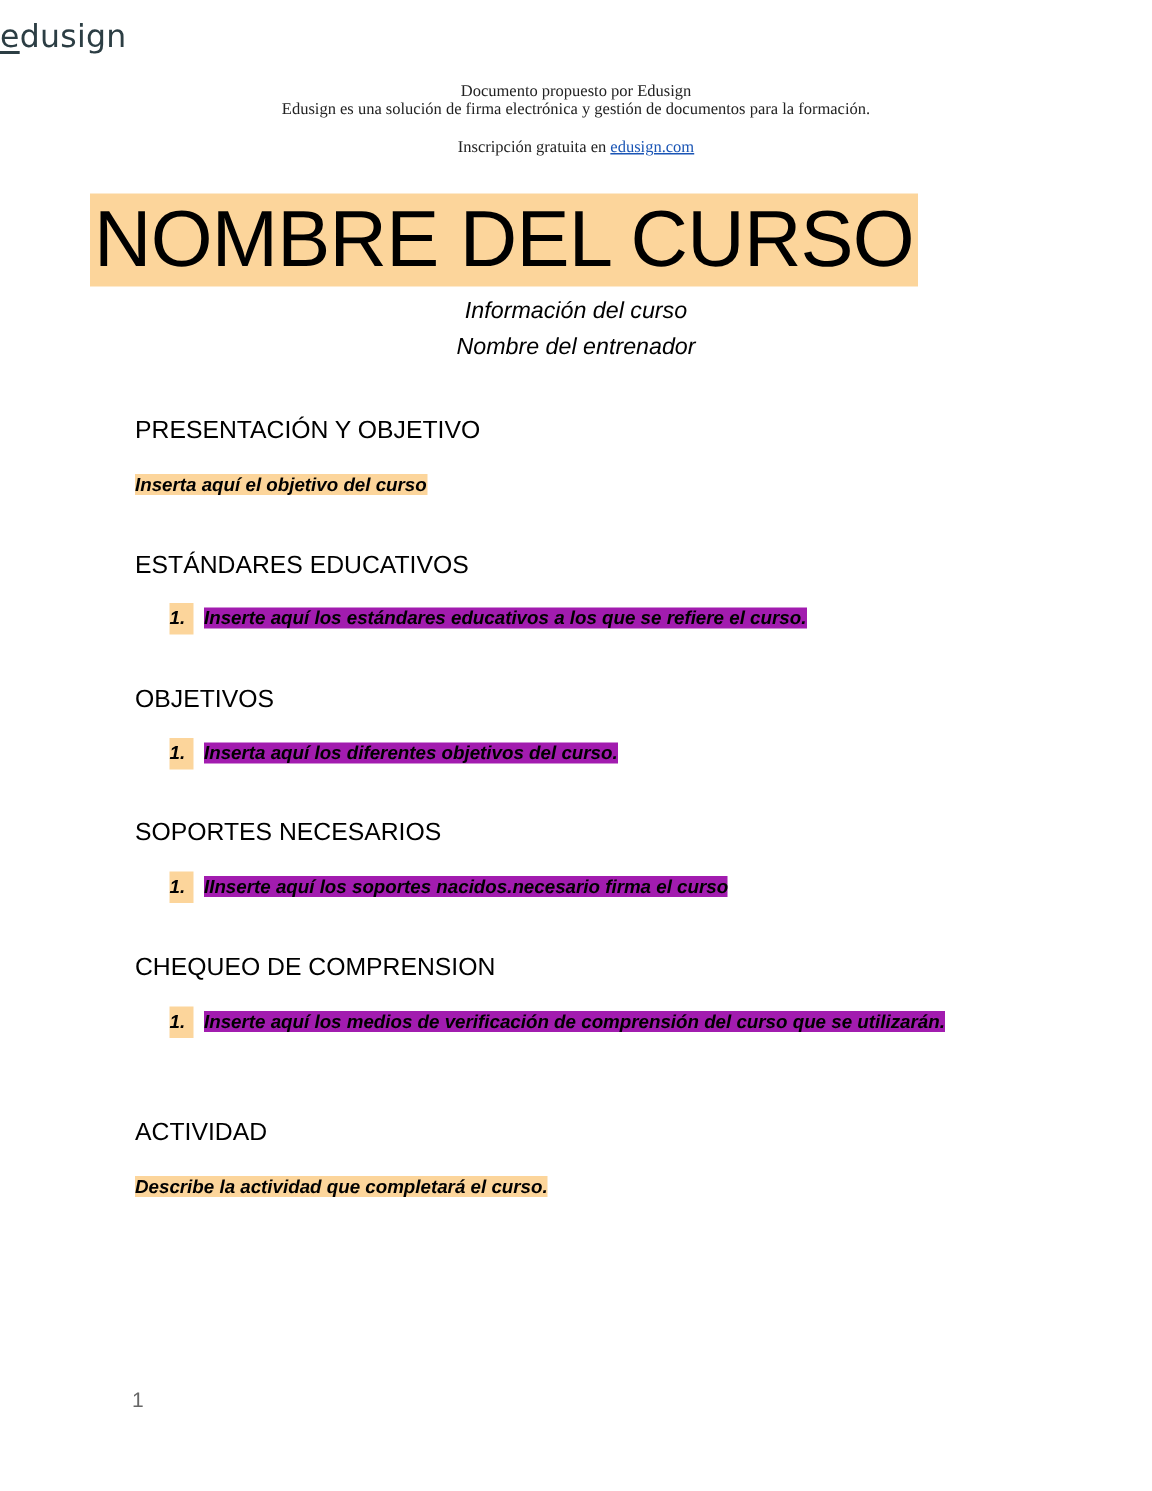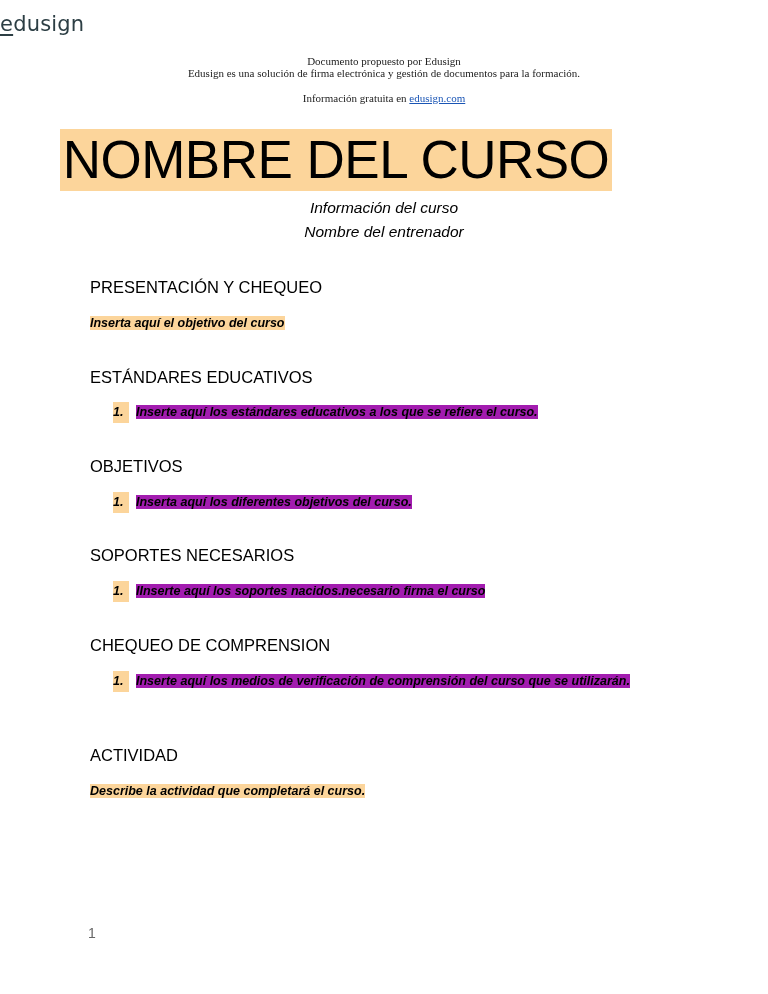--- a/index.html
+++ b/index.html
@@ -20,27 +20,27 @@
   .li .txt span { background: #a21caf; }
   .pnum { position: absolute; left: 88px; top: 925px; font-size: 14px; color: #666; }
 </style>
 </head>
 <body>
 
 <div class="logo"><span class="e">e</span><span>dusign</span></div>
 
 <div class="intro" style="top:55px">Documento propuesto por Edusign</div>
 <div class="intro" style="top:67px">Edusign es una solución de firma electrónica y gestión de documentos para la formación.</div>
-<div class="intro" style="top:92px"><span>Información gratuita en </span><a>edusign.com</a></div>
+<div class="intro" style="top:92px"><span>Inscripción gratuita en </span><a>edusign.com</a></div>
 
 <div class="title-wrap"><span class="title">NOMBRE DEL CURSO</span></div>
 <div class="sub" style="top:199px">Información del curso</div>
 <div class="sub" style="top:223px">Nombre del entrenador</div>
 
-<div class="h" style="top:278px">PRESENTACIÓN Y CHEQUEO</div>
+<div class="h" style="top:278px">PRESENTACIÓN Y OBJETIVO</div>
 <div class="para" style="top:313px"><span class="hl">Inserta aquí el objetivo del curso</span></div>
 
 <div class="h" style="top:368px">ESTÁNDARES EDUCATIVOS</div>
 <div class="li" style="top:402px">
     <span class="num">1.</span>
     <span class="txt"><span>Inserte aquí los estándares educativos a los que se refiere el curso.</span></span>
   </div>
 
 <div class="h" style="top:457px">OBJETIVOS</div>
 <div class="li" style="top:492px">

